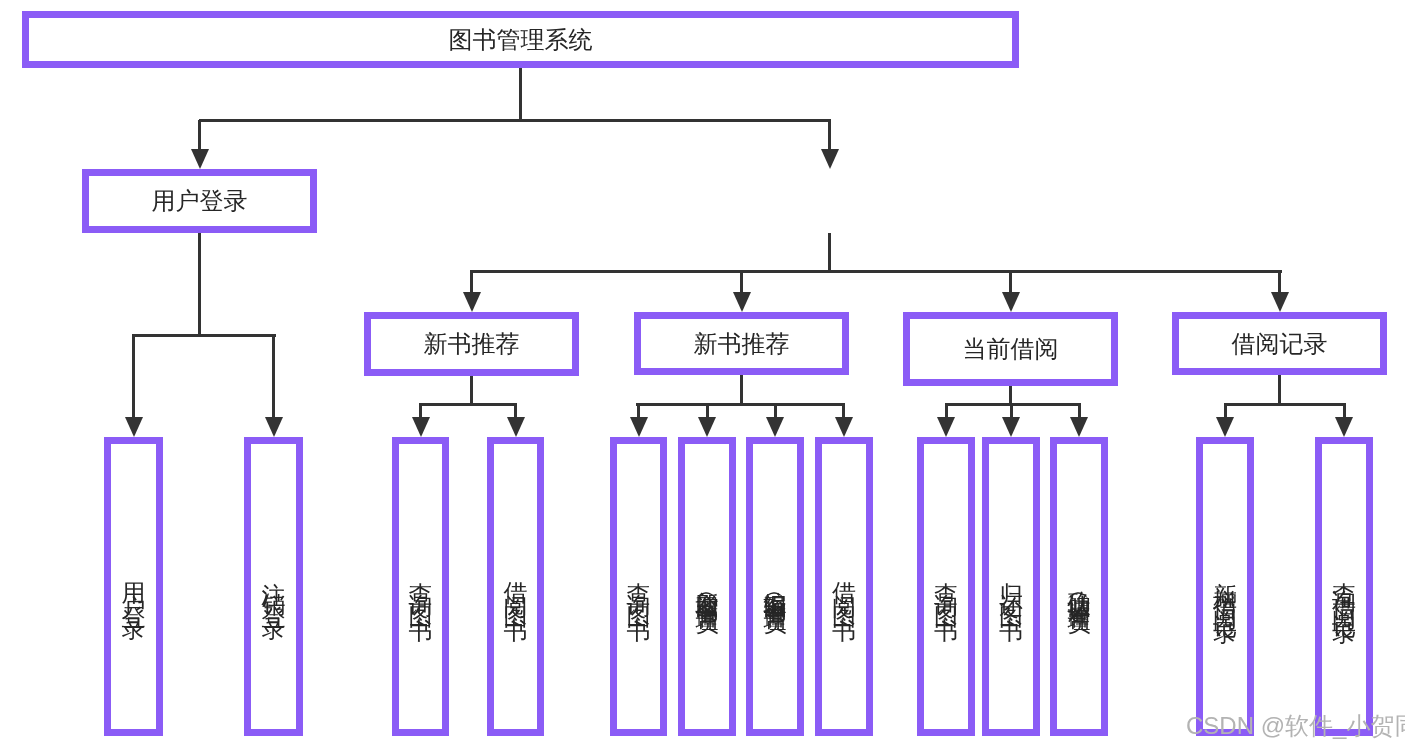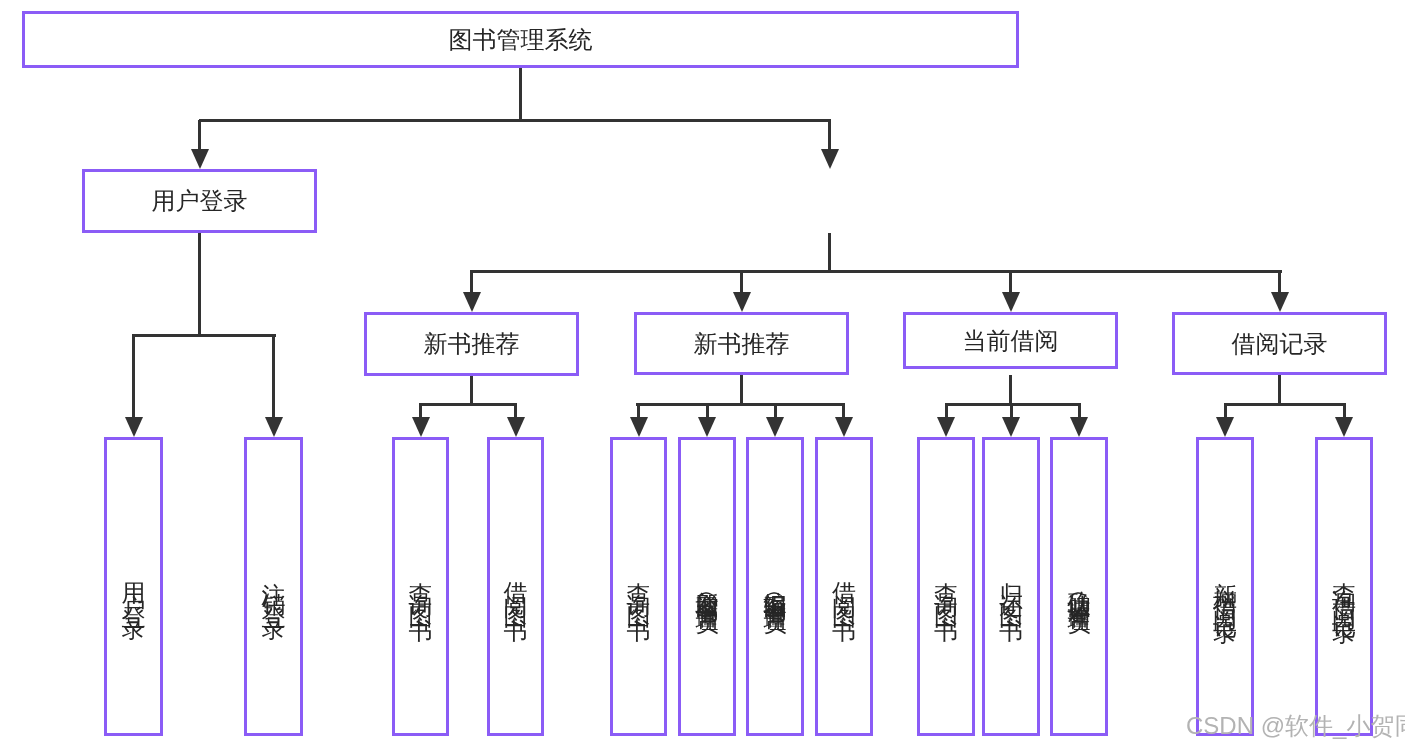--- a/index.html
+++ b/index.html
@@ -8,21 +8,21 @@
     width: 1405px;
     height: 747px;
     background: #ffffff;
     font-family: "Liberation Sans", "DejaVu Sans", sans-serif;
     overflow: hidden;
   }
   .box {
     position: absolute;
     box-sizing: border-box;
     background: #ffffff;
-    border: 3px solid #8b5cf6;
+    border: 7px solid #8b5cf6;
     color: #262626;
     display: flex;
     align-items: center;
     justify-content: center;
     font-size: 24px;
     text-align: center;
     z-index: 2;
   }
   .vbox {
     writing-mode: vertical-rl;
@@ -83,21 +83,21 @@
   <div class="arrowhead" style="left:463px; top:292px"></div>
   <div class="line v" style="left:740px; top:272px; height:21px"></div>
   <div class="arrowhead" style="left:733px; top:292px"></div>
   <div class="line v" style="left:1009px; top:272px; height:21px"></div>
   <div class="arrowhead" style="left:1002px; top:292px"></div>
   <div class="line v" style="left:1278px; top:272px; height:21px"></div>
   <div class="arrowhead" style="left:1271px; top:292px"></div>
 
   <div class="box" style="left:364px; top:312px; width:215px; height:64px">新书推荐</div>
   <div class="box" style="left:634px; top:312px; width:215px; height:63px">新书推荐</div>
-  <div class="box" style="left:903px; top:312px; width:215px; height:57px">当前借阅</div>
+  <div class="box" style="left:903px; top:312px; width:215px; height:74px">当前借阅</div>
   <div class="box" style="left:1172px; top:312px; width:215px; height:63px">借阅记录</div>
 
   <div class="line v" style="left:470px; top:375px; height:30px"></div>
   <div class="line h" style="left:419px; top:403px; width:98px"></div>
   <div class="line v" style="left:419px; top:405px; height:13px"></div>
   <div class="arrowhead" style="left:412px; top:417px"></div>
   <div class="line v" style="left:514px; top:405px; height:13px"></div>
   <div class="arrowhead" style="left:507px; top:417px"></div>
 
   <div class="line v" style="left:740px; top:375px; height:30px"></div>

